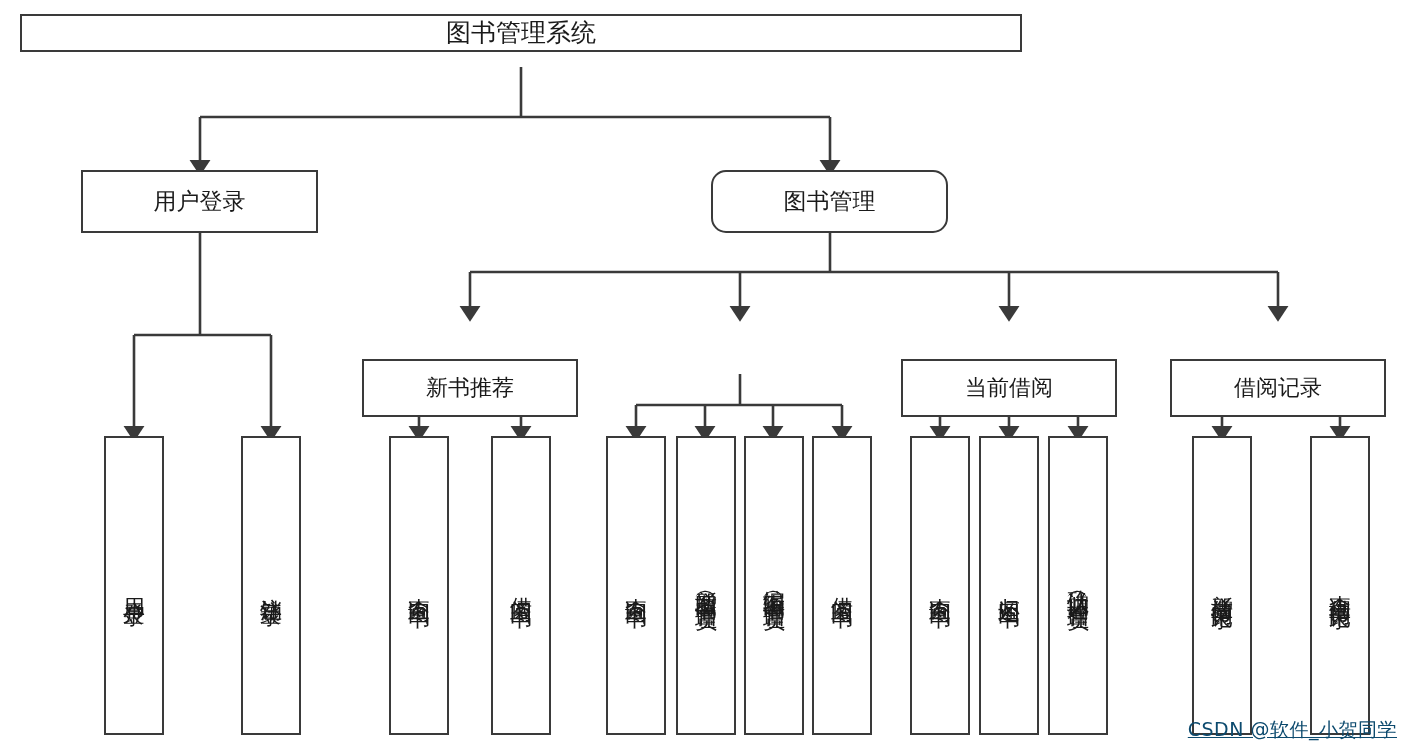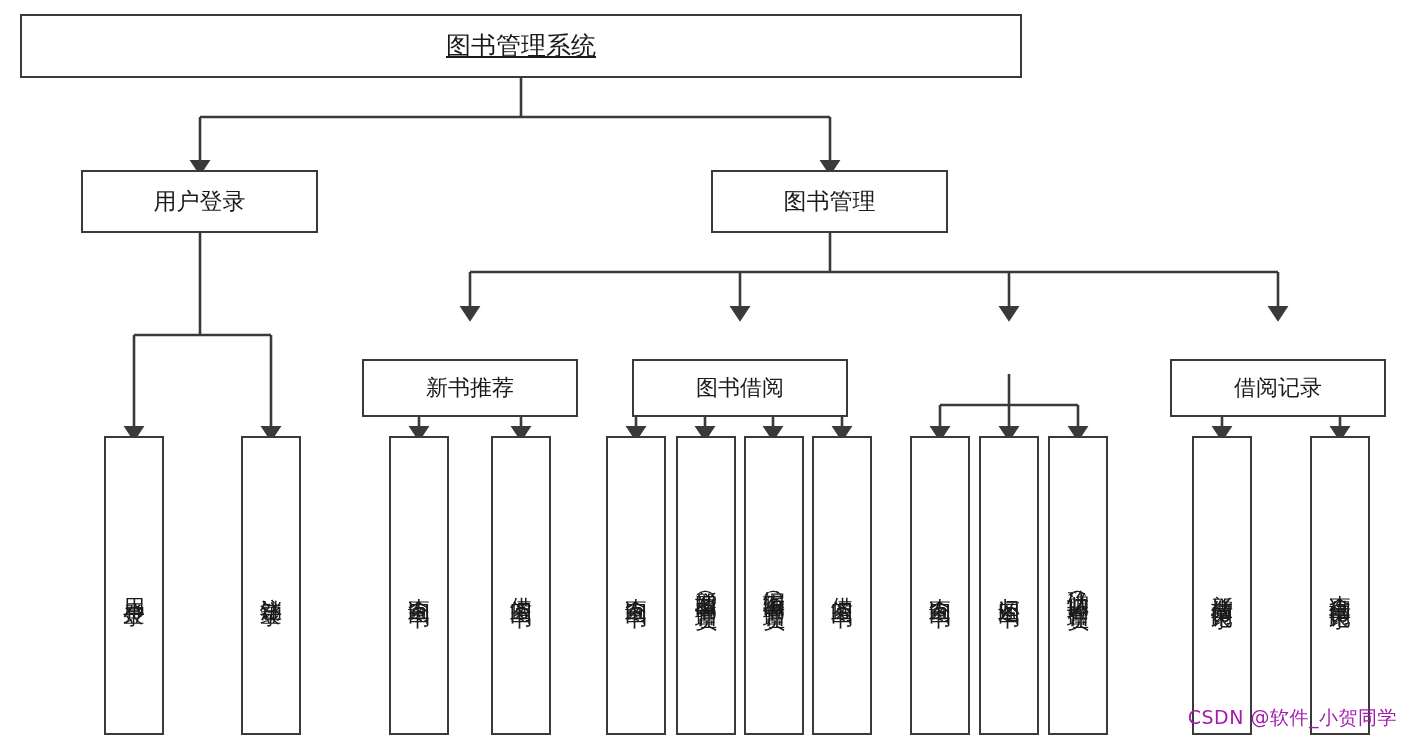--- a/index.html
+++ b/index.html
@@ -56,25 +56,26 @@
   .node.leaf .vtext {
     writing-mode: vertical-rl;
     text-orientation: upright;
     letter-spacing: 3px;
     white-space: nowrap;
     display: block;
   }
   .watermark {
     position: absolute;
     right: 8px;
-    bottom: 16px;
+    bottom: 4px;
     font-size: 19px;
-    color: #a21caf;
+    color: #0c4a6e;
     letter-spacing: 0.5px;
     white-space: nowrap;
+    text-decoration: underline;
   }
 </style>
 </head>
 <body>
 
 <div id="canvas">
 
   <svg class="edges" viewBox="0 0 1405 747">
     <defs>
       <marker id="arrow" markerWidth="9" markerHeight="9" refX="3.2" refY="4.5" orient="auto" markerUnits="strokeWidth">
@@ -119,36 +120,36 @@
       <path d="M1009,405 L1009,434" marker-end="url(#arrow)"></path>
       <path d="M1078,405 L1078,434" marker-end="url(#arrow)"></path>
 
       <path d="M1278,374 L1278,405"></path>
       <path d="M1222,405 L1340,405"></path>
       <path d="M1222,405 L1222,434" marker-end="url(#arrow)"></path>
       <path d="M1340,405 L1340,434" marker-end="url(#arrow)"></path>
     </g>
   </svg>
 
-  <div class="node root" style="left:20px; top:14px; width:1002px; height:64px;text-decoration:underline;">
+  <div class="node root" style="left:20px; top:14px; width:1002px; height:38px;">
     <span>图书管理系统</span>
   </div>
 
   <div class="node level2" style="left:81px; top:170px; width:237px; height:63px;">
     <span>用户登录</span>
   </div>
-  <div class="node level2" style="left:711px; top:170px; width:237px; height:63px;">
+  <div class="node level2" style="left:711px; top:170px; width:237px; height:63px;border-radius:15px;">
     <span>图书管理</span>
   </div>
 
   <div class="node level3" style="left:362px; top:316px; width:216px; height:58px;">
     <span>新书推荐</span>
   </div>
-  <div class="node level3" style="left:632px; top:316px; width:216px; height:58px;">
-    <span>图书借阅</span>
+  <div class="node level3" style="left:901px; top:316px; width:216px; height:58px;">
+    <span>当前借阅</span>
   </div>
   <div class="node level3" style="left:1170px; top:316px; width:216px; height:58px;text-align:right;">
     <span>借阅记录</span>
   </div>
 
   <div class="node leaf" style="left:104px; top:436px; width:60px; height:299px;">
     <span class="vtext">用户登录</span>
   </div>
   <div class="node leaf" style="left:241px; top:436px; width:60px; height:299px;">
     <span class="vtext">注销登录</span>

